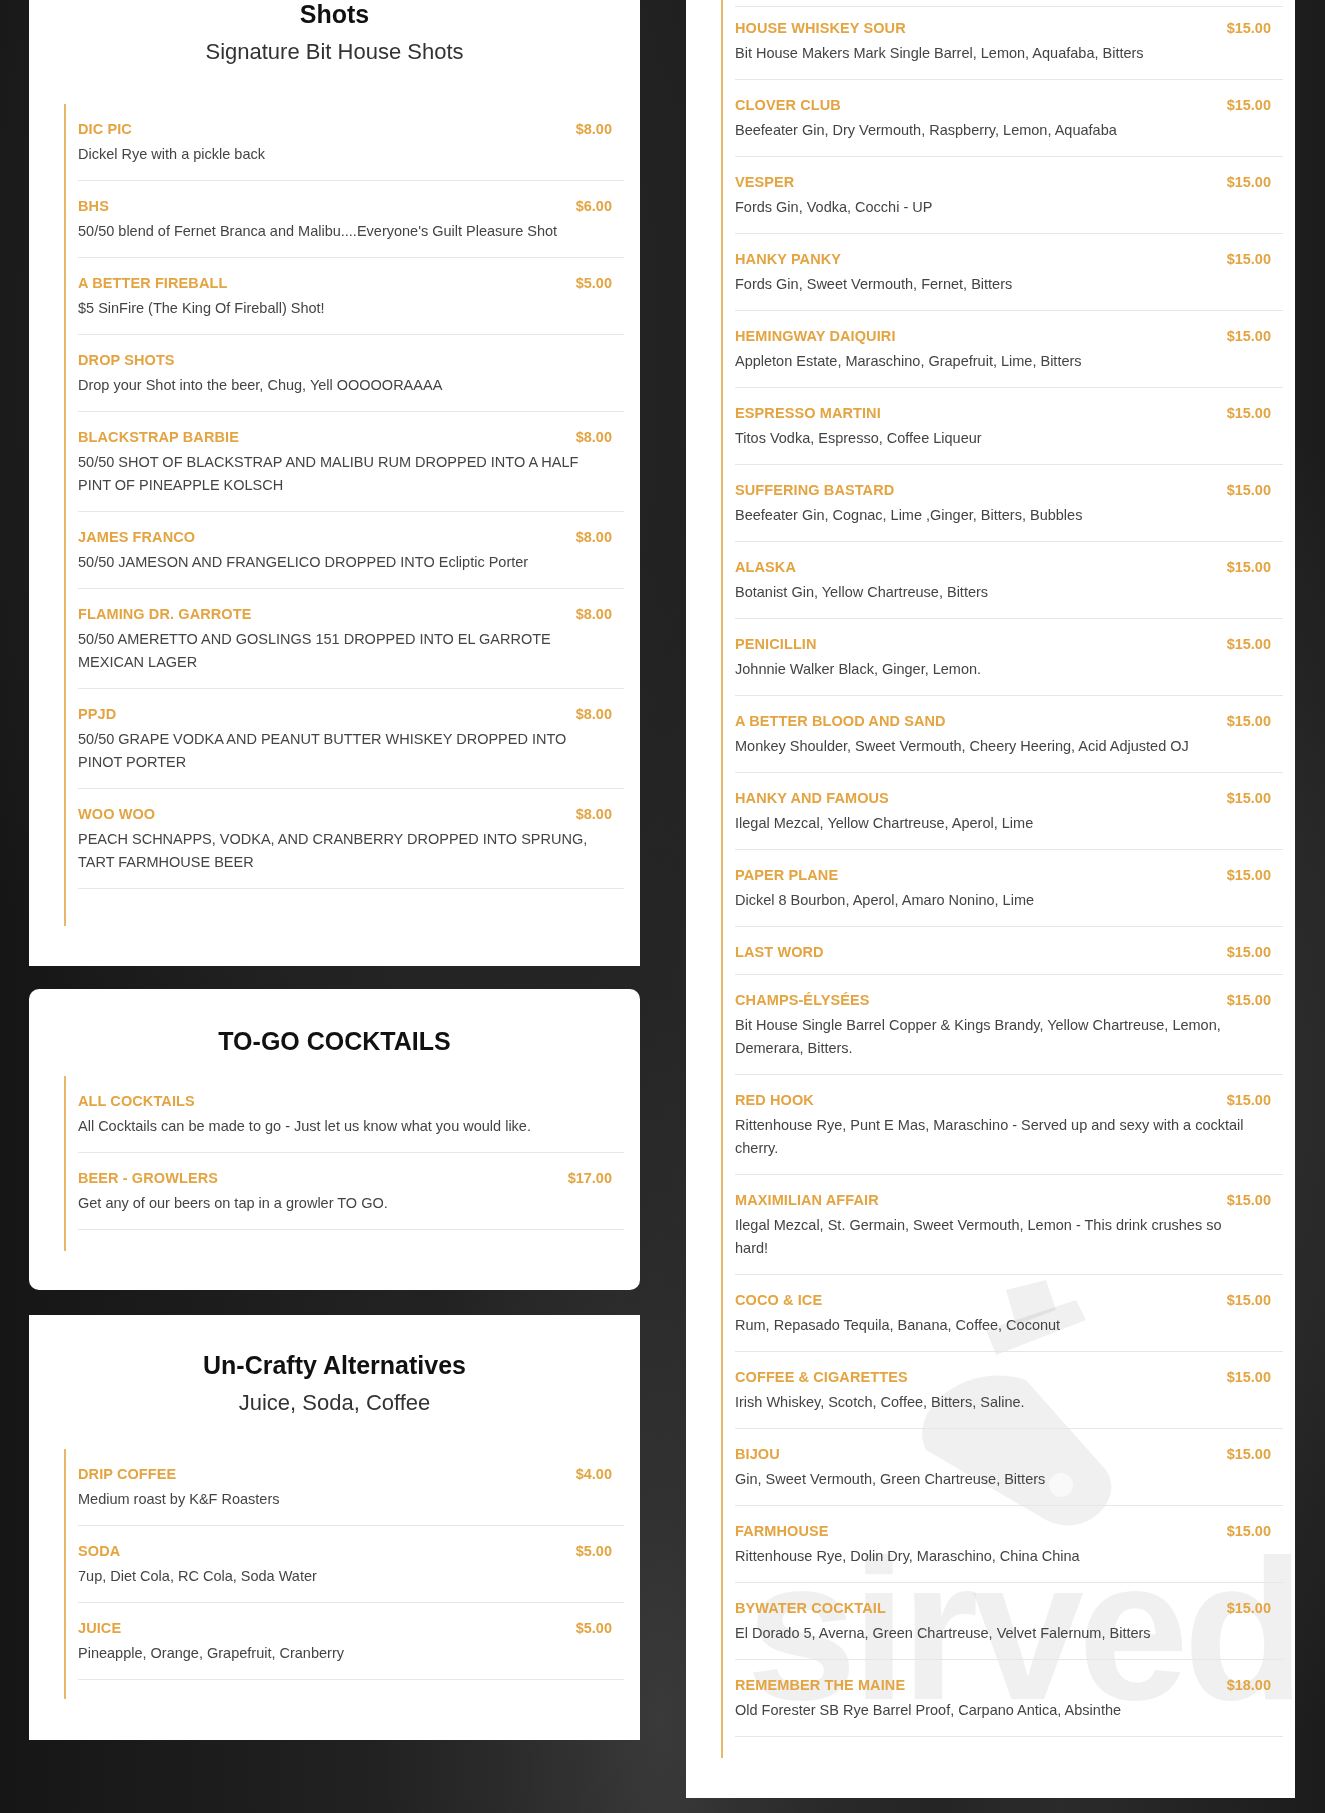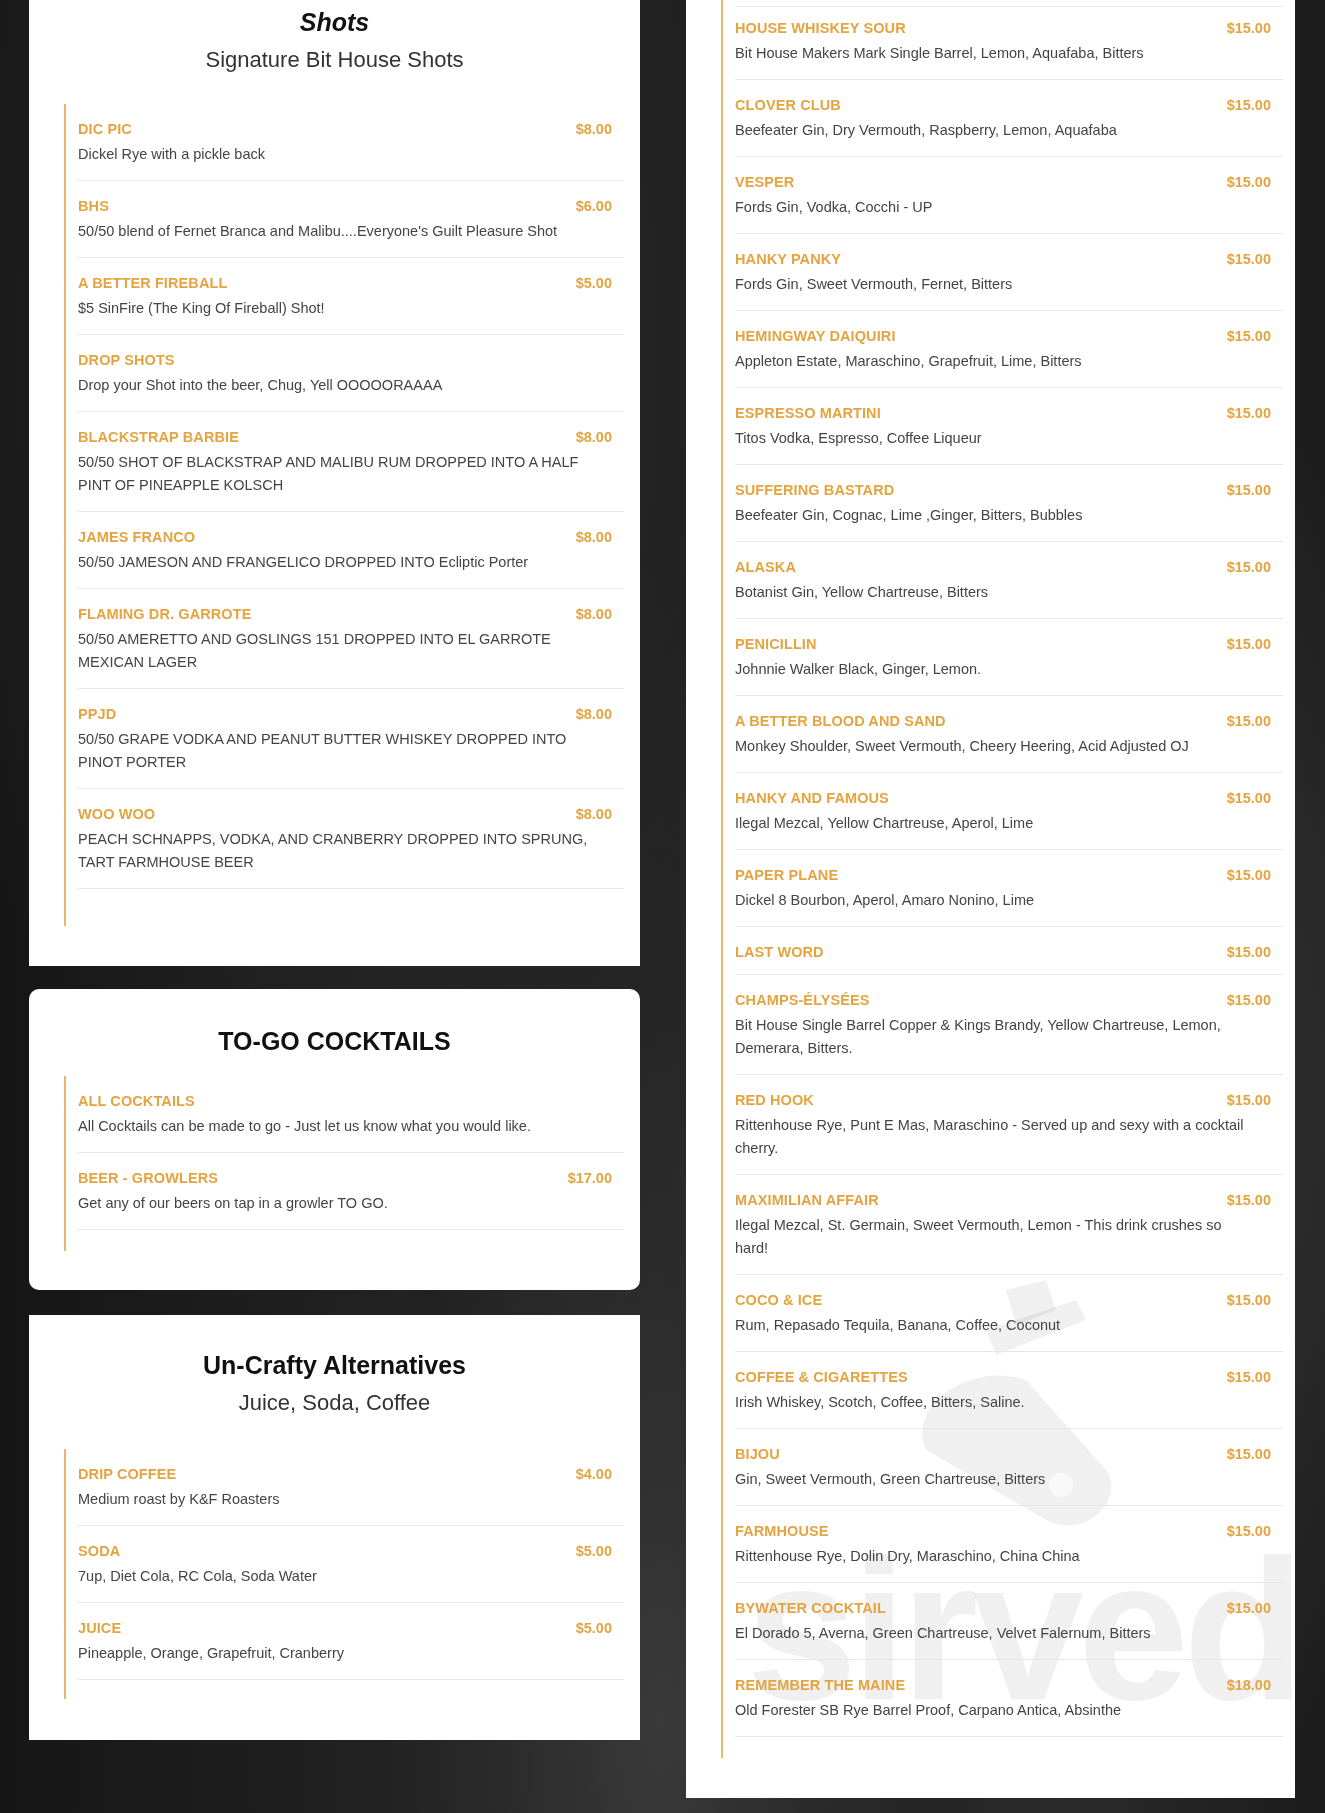--- a/index.html
+++ b/index.html
@@ -73,21 +73,21 @@
     }
     .watermark-icon {
       position: absolute;
       pointer-events: none;
     }
   </style>
 </head>
 <body>
 
 <section class="card" style="left:29px; top:0; width:611px; height:966px;">
-  <h2 class="card-title" style="margin-top:8px;font-style:italic;">Shots</h2>
+  <h2 class="card-title" style="">Shots</h2>
   <div class="card-subtitle">Signature Bit House Shots</div>
   <div class="items" style="left:35px; top:104px; width:560px; height:822px;">
       <div class="item">
         <div class="item-head">
           <span class="item-name">DIC PIC</span>
           <span class="item-price">$8.00</span>
         </div>
         <div class="item-desc">Dickel Rye with a pickle back</div>
       </div>
       <div class="item">

